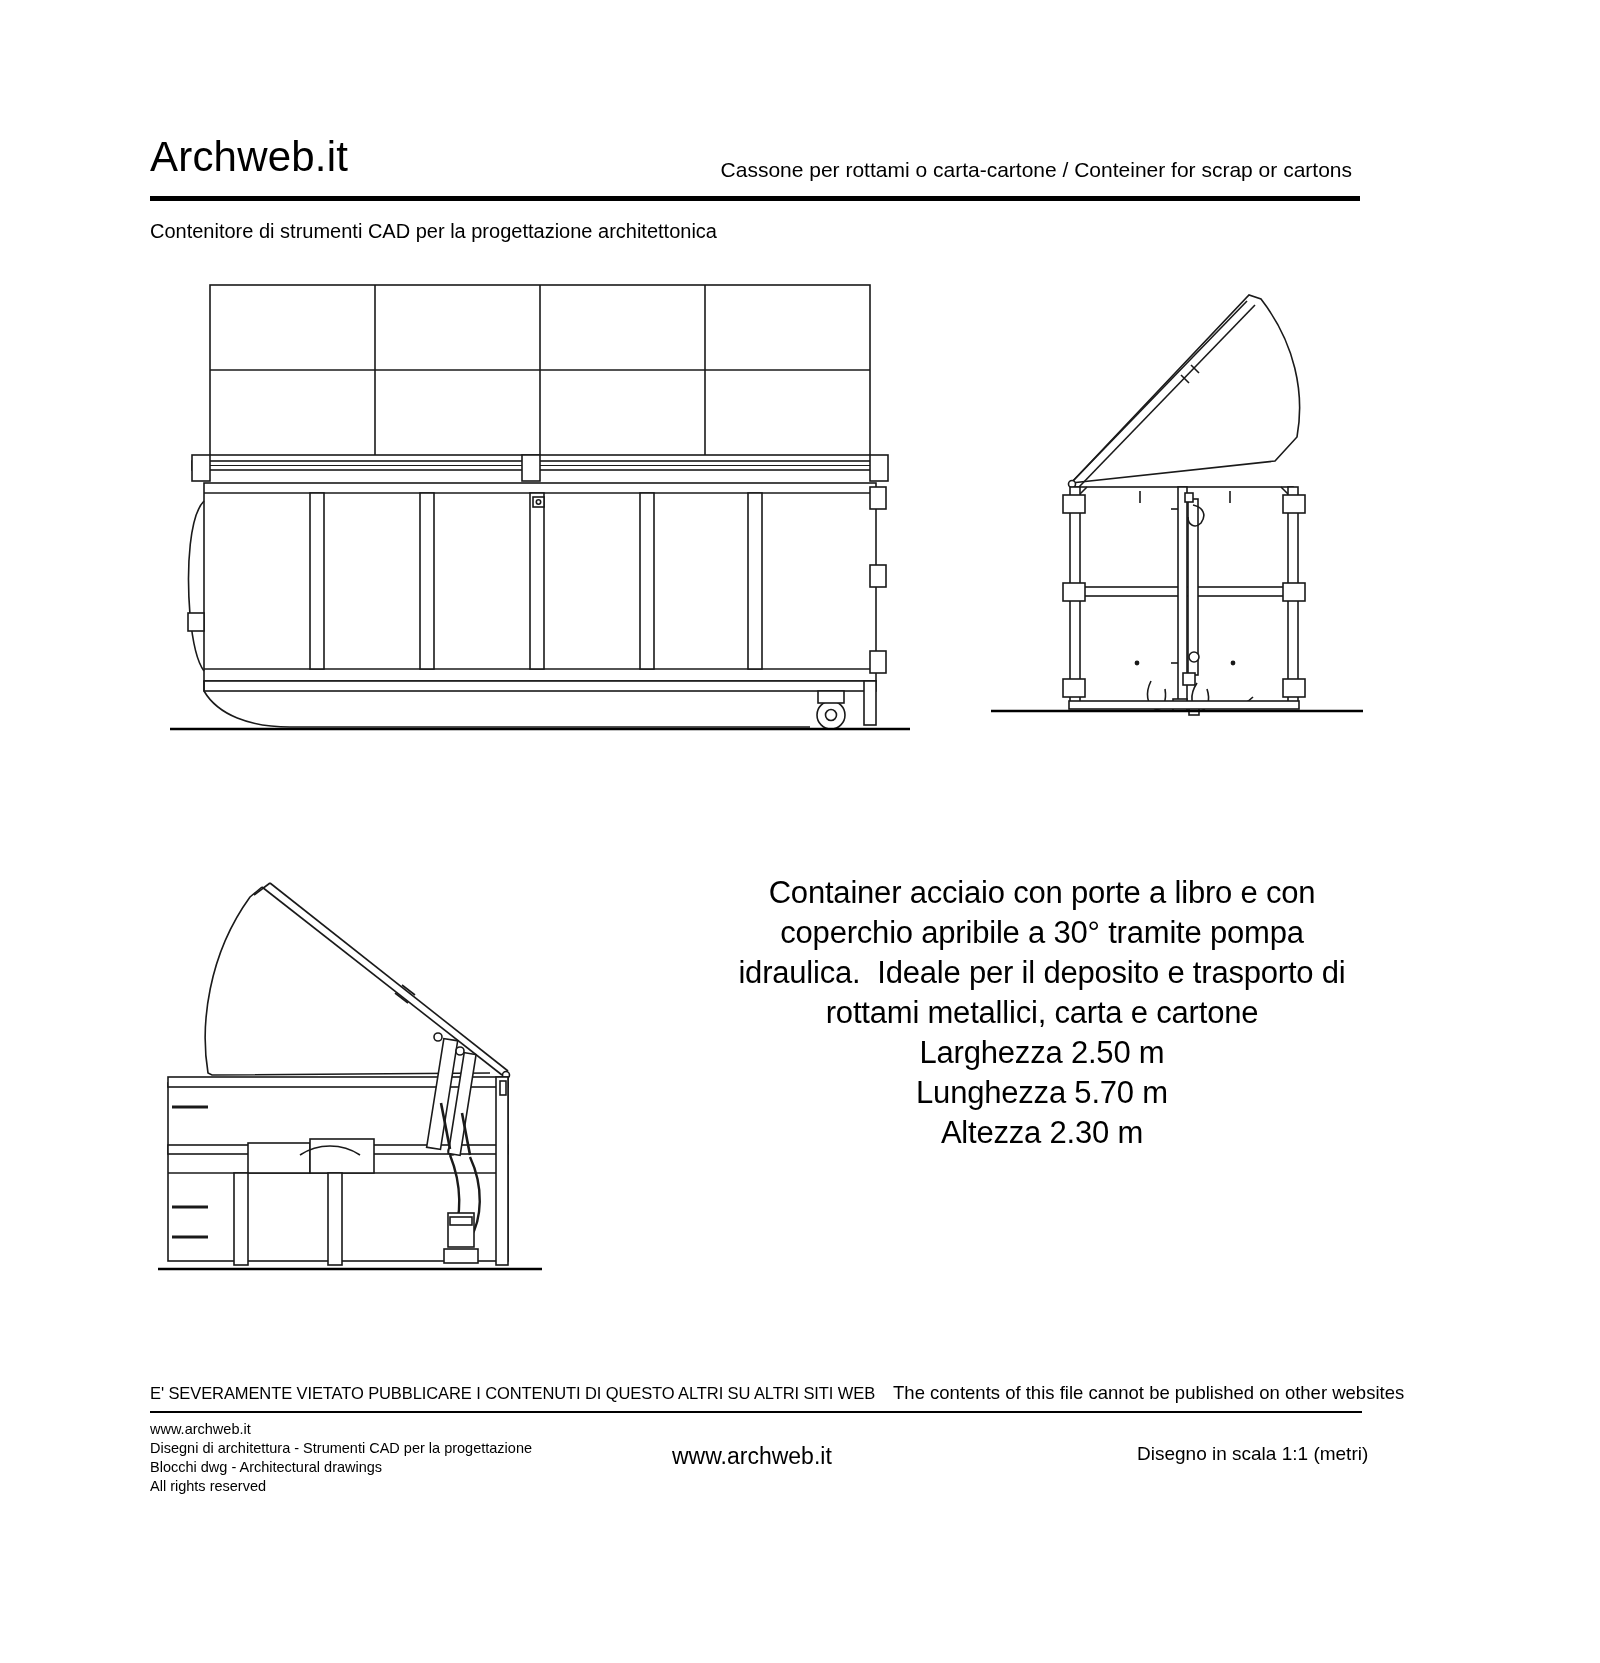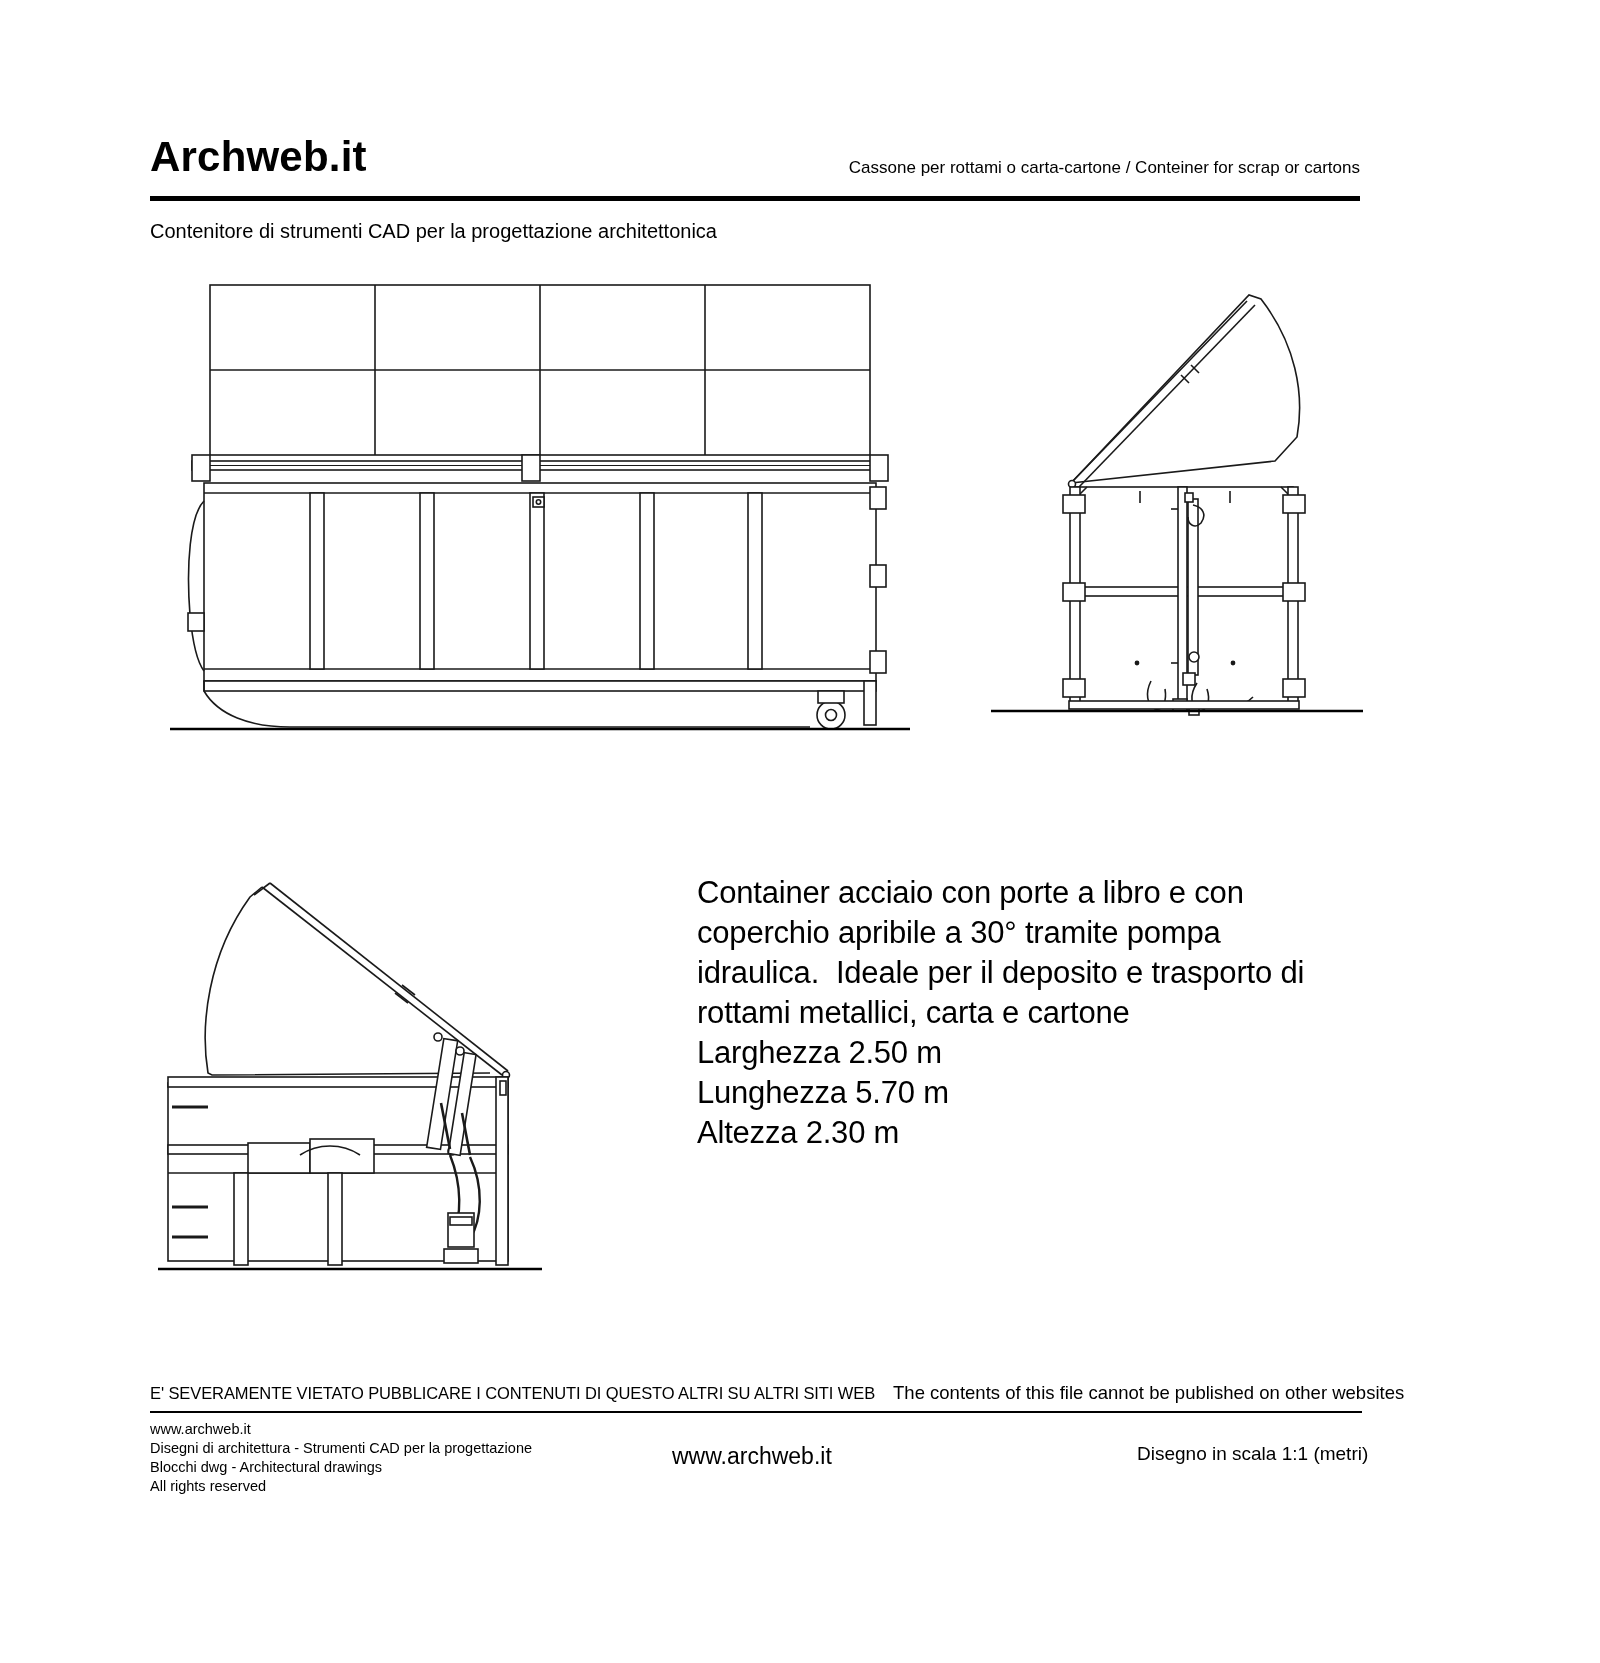--- a/index.html
+++ b/index.html
@@ -25,31 +25,31 @@
   }
   #brand-row {
     position: relative;
     height: 56px;
   }
   #brand-title {
     position: absolute;
     left: 0;
     top: -4px;
     font-size: 42px;
-    font-weight: 700;
+    font-weight: 400;
     letter-spacing: 0.2px;
     line-height: 1;
     white-space: nowrap;
     text-align: right;
   }
   #header-subject {
     position: absolute;
-    right: 0;
+    right: 8px;
     top: 18px;
-    font-size: 17px;
+    font-size: 21px;
     font-weight: 400;
     white-space: nowrap;
   }
   #header-rule {
     position: absolute;
     left: 0;
     top: 56px;
     width: 1210px;
     height: 5px;
     background: #000;
@@ -75,21 +75,21 @@
   
   #description {
     position: absolute;
     left: 697px;
     top: 873px;
     width: 690px;
     font-size: 31px;
     line-height: 40px;
     letter-spacing: -0.2px;
   }
-  #description .line { white-space: pre; }
+  #description .line { white-space: pre; text-align: center; }
 
   
   #footer-notice {
     position: absolute;
     left: 150px;
     top: 1382px;
     width: 1212px;
     font-size: 0;
     white-space: nowrap;
   }

